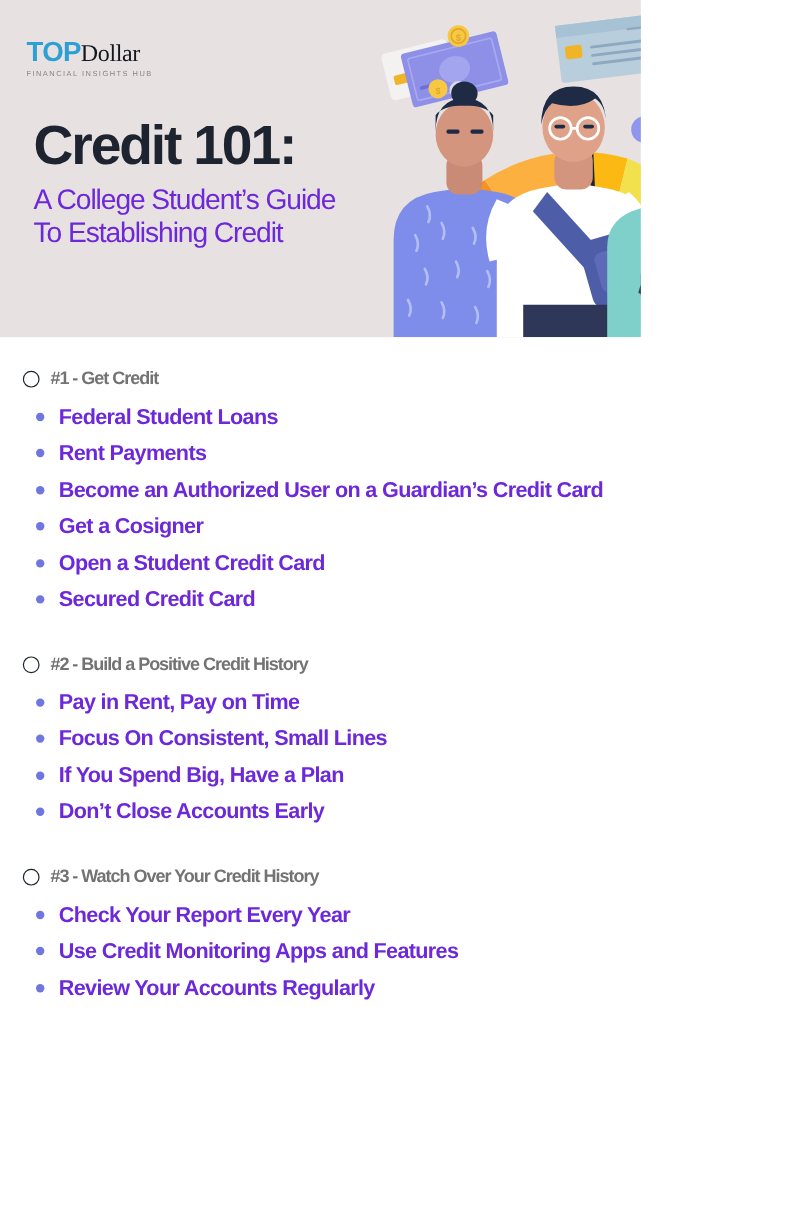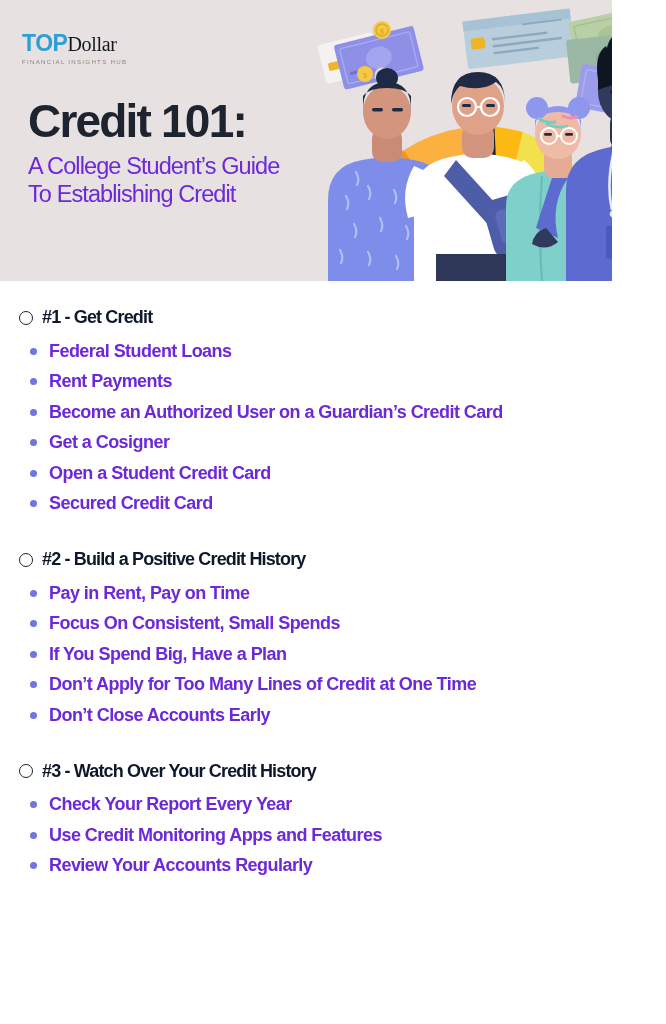--- a/index.html
+++ b/index.html
@@ -16,21 +16,21 @@
   .page {
     position:relative;
     width:666px;
     height:1024px;
     background:#ffffff;
   }
 
   
   .header {
     position:relative;
-    width:612px;
+    width:534px;
     height:281px;
     background:#e7e2e1;
     overflow:hidden;
   }
 
   
   .logo {
     position:absolute;
     left:22px;
     top:30px;
@@ -118,23 +118,23 @@
     margin-bottom:8px;
   }
   .ring {
     width:14px;
     height:14px;
     border:1.7px solid #1d2430;
     border-radius:50%;
     flex:0 0 auto;
   }
   .section-title {
-    font-size:18px;
+    font-size:15px;
     font-weight:bold;
-    color:#0f172a;
+    color:#737373;
     letter-spacing:-0.85px;
     white-space:nowrap;
   }
 
   .bullets { list-style:none; padding-left:30px; }
   .bullet-row {
     display:flex;
     align-items:center;
     gap:12px;
     height:30.5px;
@@ -382,29 +382,25 @@
         <span class="ring"></span>
         <span class="section-title">#2 - Build a Positive Credit History</span>
       </div>
       <ul class="bullets">
         <li class="bullet-row">
           <span class="dot"></span>
           <span class="bullet-text">Pay in Rent, Pay on Time</span>
         </li>
         <li class="bullet-row">
           <span class="dot"></span>
-          <span class="bullet-text">Focus On Consistent, Small Spends</span>
+          <span class="bullet-text">Focus On Consistent, Small Lines</span>
         </li>
         <li class="bullet-row">
           <span class="dot"></span>
           <span class="bullet-text">If You Spend Big, Have a Plan</span>
-        </li>
-        <li class="bullet-row">
-          <span class="dot"></span>
-          <span class="bullet-text">Don’t Apply for Too Many Lines of Credit at One Time</span>
         </li>
         <li class="bullet-row">
           <span class="dot"></span>
           <span class="bullet-text">Don’t Close Accounts Early</span>
         </li>
       </ul>
     </div>
 
     <div class="section">
       <div class="section-heading">

